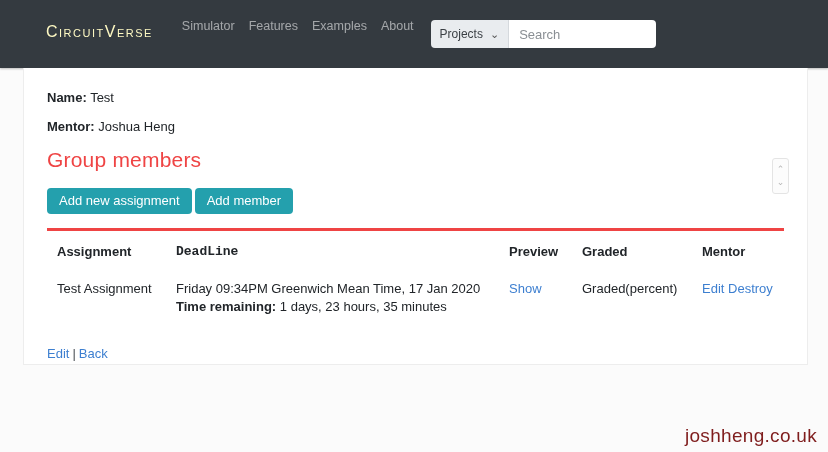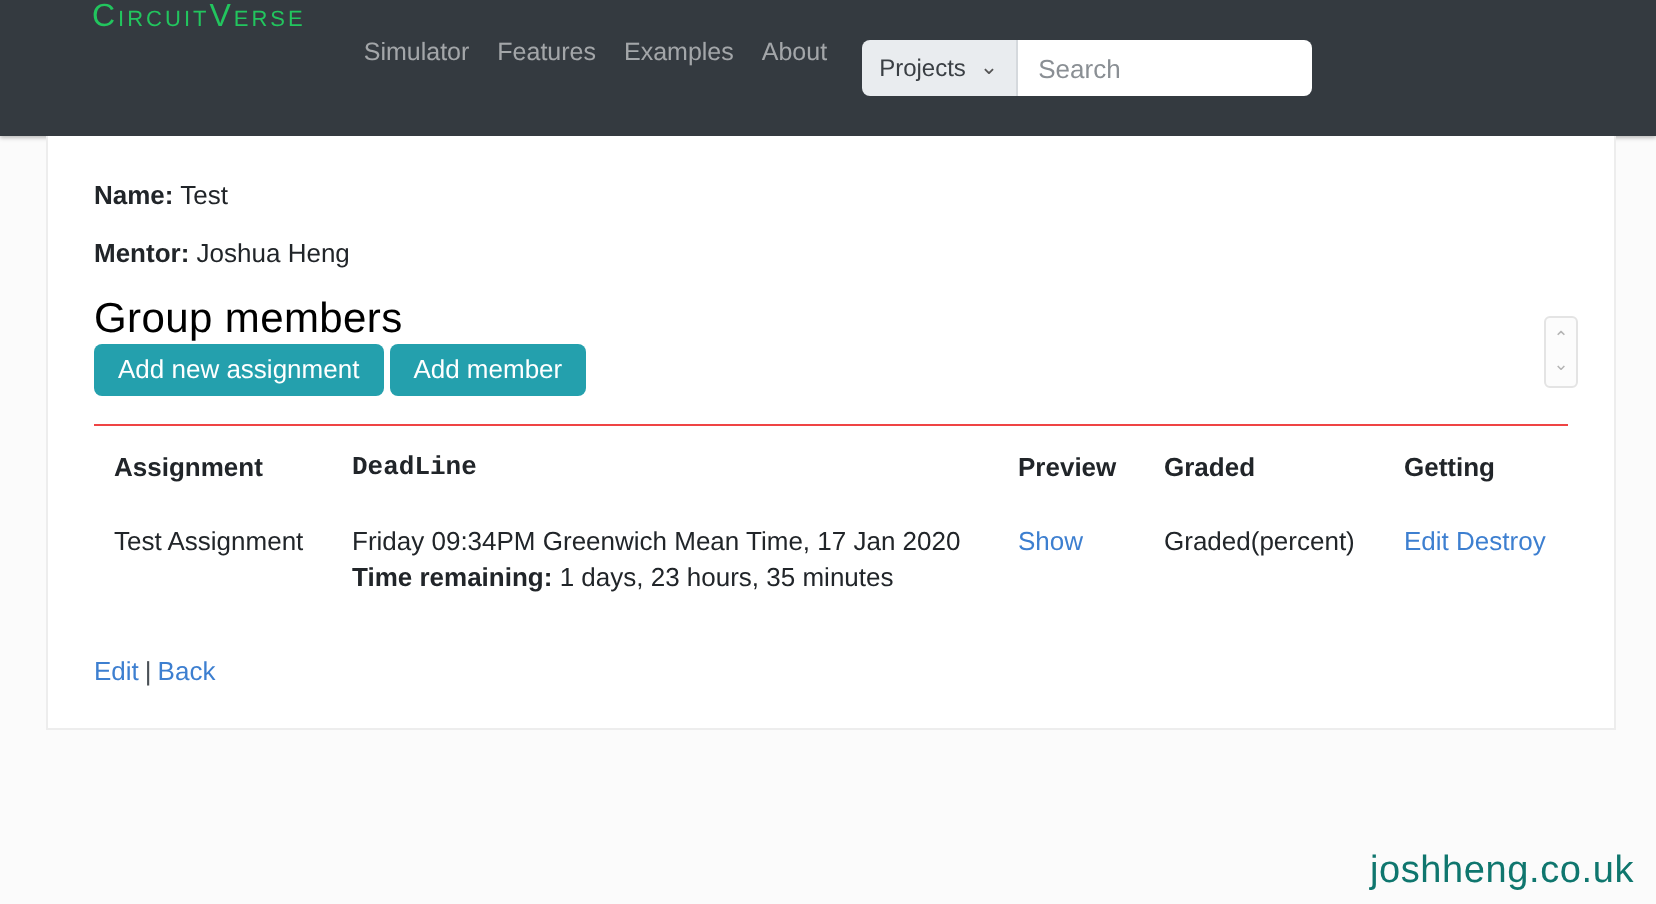--- a/index.html
+++ b/index.html
@@ -13,21 +13,21 @@
   }
 
   
   .navbar {
     height:68px; background:#343a40;
     display:flex; align-items:flex-start;
     padding:0 10px 0 46px;
     box-shadow:0 1px 2px rgba(0,0,0,.25);
   }
   .logo {
-    color:#22c55e; font-size:16px;
+    margin-top:23px; color:#fef9c3; font-size:16px;
     font-variant:small-caps; letter-spacing:1.5px; font-weight:400;
     white-space:nowrap; cursor:pointer;
   }
   .nav-links { display:flex; align-items:flex-start; margin-left:22px; margin-top:13px; }
   .nav-link {
     color:rgba(255,255,255,.55); font-size:12.5px; line-height:17px;
     padding:5px 7px; cursor:pointer; text-decoration:none; display:block;
   }
   .nav-link.wrap { width:62px; }
 
@@ -49,56 +49,56 @@
   .search-input::placeholder { color:#8a8f94; }
 
   
   .card {
     position:absolute; left:23px; top:68px; width:785px; height:297px;
     background:#fff; border:1px solid #ededed; border-top:none;
     padding:14px 23px 0 23px;
   }
   .kv { margin-top:8px; margin-bottom:14px; font-size:13px; }
   .kv b { font-weight:bold; }
-  .page-title { font-size:21px; font-weight:400; color:#000000; margin-top:4px; margin-bottom:0; letter-spacing:.2px; }
+  .page-title { font-size:21px; font-weight:400; color:#ef4444; margin-top:4px; margin-bottom:16px; letter-spacing:.2px; }
 
   .spinner {
     position:absolute; right:18px; top:90px; width:17px; height:36px;
     border:1px solid #e4e4e4; border-radius:3px; background:#fcfcfc;
     display:flex; flex-direction:column; align-items:center; justify-content:center;
   }
   .spinner span { font-size:9px; line-height:9px; color:#b4b4b4; cursor:pointer; padding:2px 0; }
 
   .btn-row { display:flex; gap:3px; margin-bottom:14px; }
   .btn {
     background:#24a0ad; color:#fff; border:none; border-radius:4px;
     font-size:13px; font-family:"Liberation Sans", sans-serif;
     padding:6px 12px; cursor:pointer; line-height:14px;
   }
 
-  table.assignments { width:100%; border-collapse:collapse; border-top:1px solid #ef4444; }
+  table.assignments { width:100%; border-collapse:collapse; border-top:3px solid #ef4444; }
   .assignments th {
     text-align:left; font-weight:bold; font-size:13px; color:#212529;
     padding:13px 8px 12px 10px; vertical-align:top;
   }
   .assignments td { padding:10px 8px 10px 10px; vertical-align:top; font-size:13px; }
   .col-assignment { width:119px; }
   .col-deadline  { width:333px;font-family:Liberation Mono, monospace; }
   .col-preview   { width:73px; }
   .col-graded    { width:120px; }
   .tr-label { font-weight:bold; }
   a.link { color:#3d7fd0; text-decoration:none; cursor:pointer; }
   .deadline-line2 { margin-top:3px; }
 
   .footer-links { margin-top:22px; font-size:13px; }
   .footer-links .sep { color:#4a5056; margin:0 3px; }
 
   .watermark {
     position:absolute; right:11px; bottom:5px;
-    color:#0f766e; font-size:19px; letter-spacing:.3px;
+    color:#7f1d1d; font-size:19px; letter-spacing:.3px;
   }
 </style>
 </head>
 <body>
 
 <div class="navbar">
   <div class="logo">CircuitVerse</div>
   <div class="nav-links">
     <a class="nav-link">Simulator</a>
     <a class="nav-link">Features</a>
@@ -139,21 +139,21 @@
     <button class="btn">Add member</button>
   </div>
 
   <table class="assignments">
     <thead>
       <tr>
         <th class="col-assignment">Assignment</th>
         <th class="col-deadline">DeadLine</th>
         <th class="col-preview">Preview</th>
         <th class="col-graded">Graded</th>
-        <th>Getting</th>
+        <th>Mentor</th>
       </tr>
     </thead>
     <tbody>
       <tr>
         <td>Test Assignment</td>
         <td>
           <div>Friday 09:34PM Greenwich Mean Time, 17 Jan 2020</div>
           <div class="deadline-line2">
             <span class="tr-label">Time remaining:</span>
             <span>1 days, 23 hours, 35 minutes</span>

